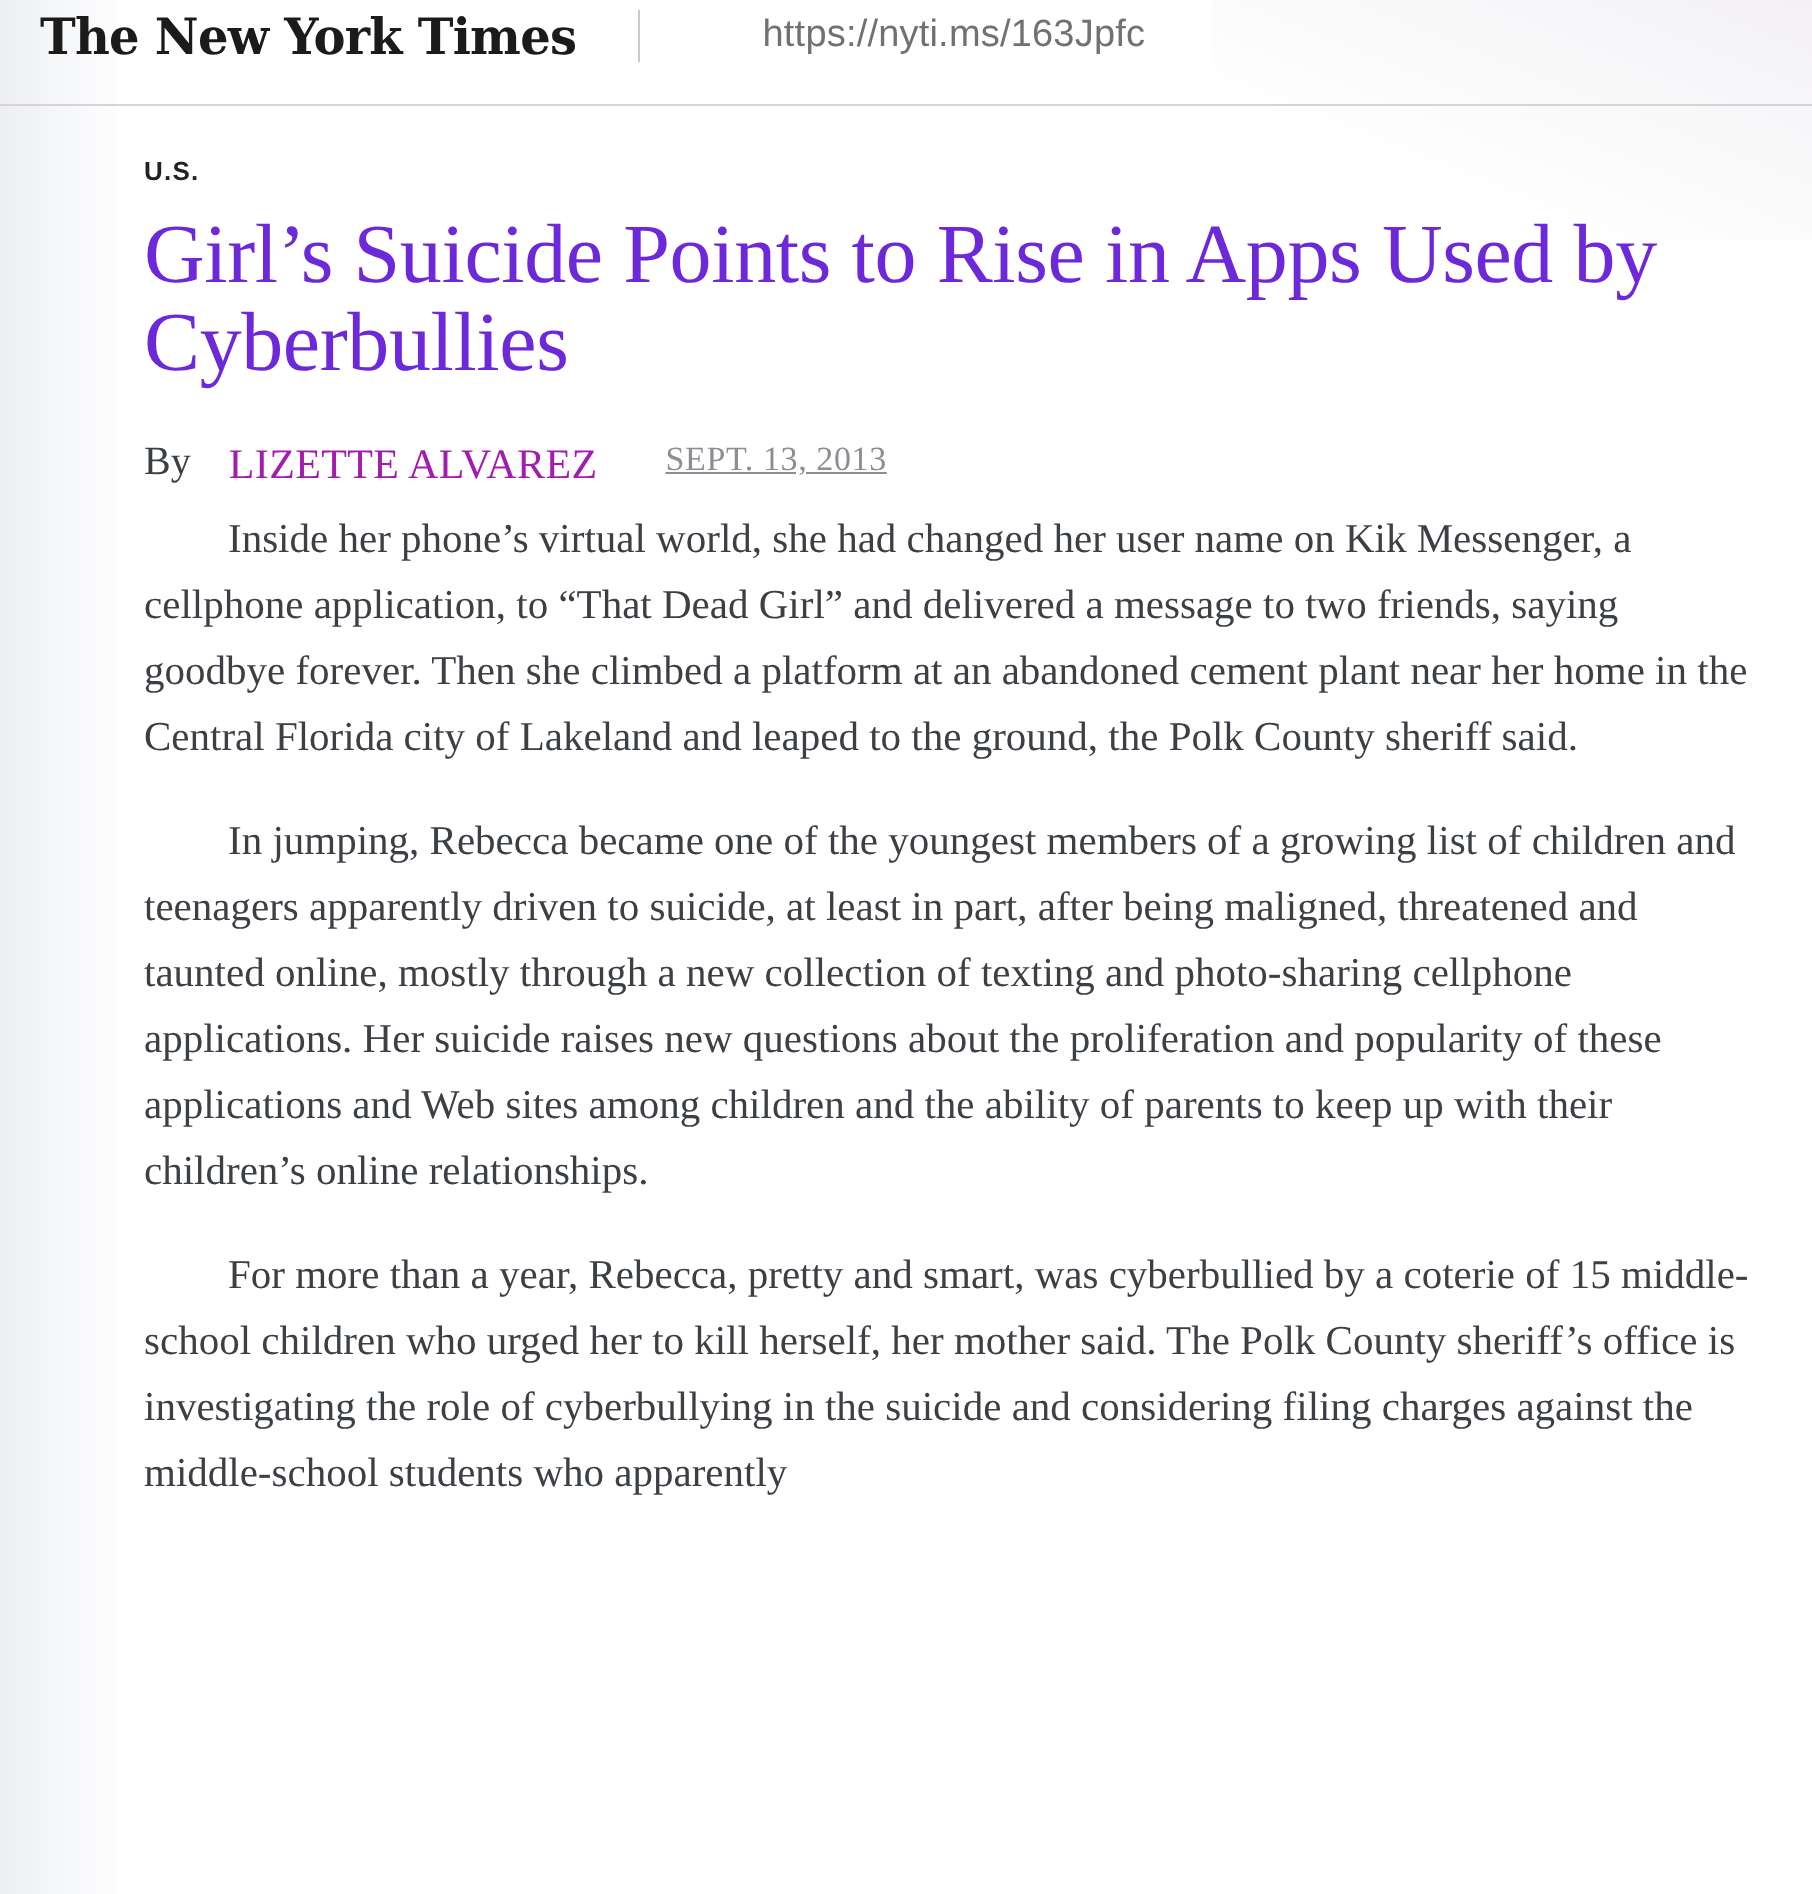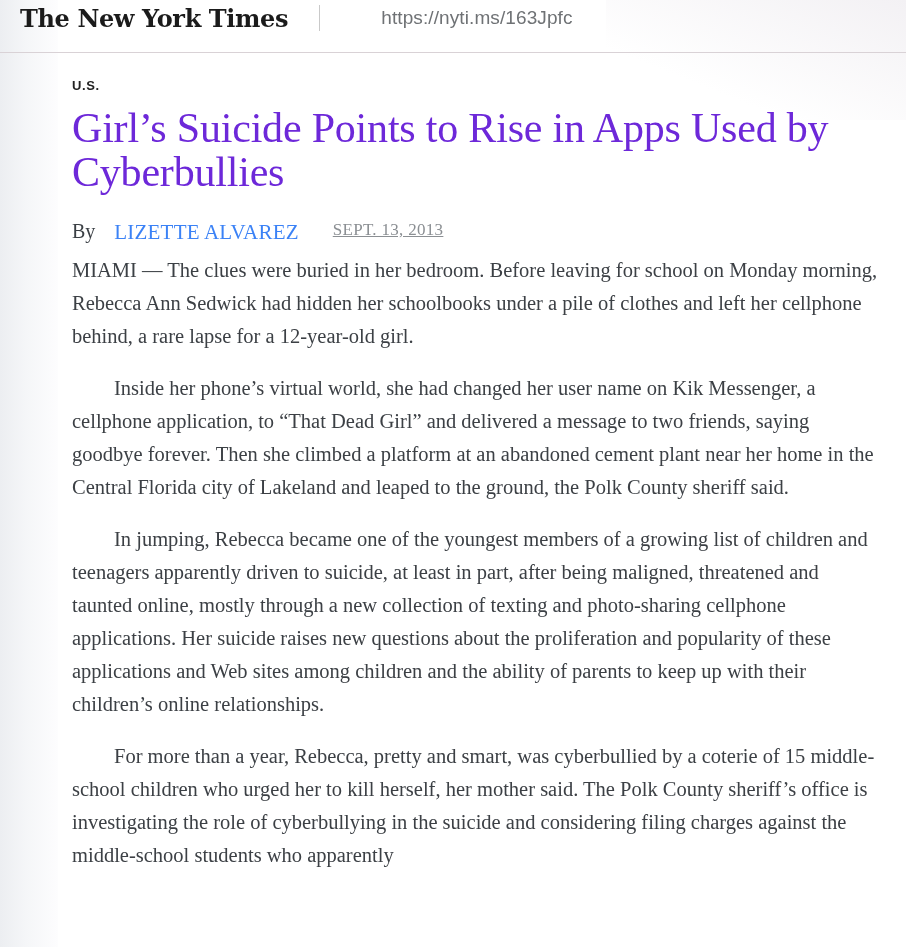--- a/index.html
+++ b/index.html
@@ -117,21 +117,21 @@
     align-items: flex-start;
     white-space: nowrap;
     gap: 12px;
   }
   .byline-by {
     font-size: 20px;
     color: #3a3f44;
   }
   .byline-author {
     font-size: 21px;
-    color: #3b82f6;
+    color: #a21caf;
     letter-spacing: 0.2px;
     margin-left: 7px;
   }
   .byline-date {
     font-size: 17px;
     color: #8b8f93;
     letter-spacing: 0.3px;
     margin-left: 22px;
     text-decoration: underline;
   }
@@ -173,20 +173,19 @@
 
     <h1 class="headline">Girl’s Suicide Points to Rise in Apps Used by Cyberbullies</h1>
 
     <div class="byline-row">
       <span class="byline-by">By</span>
       <span class="byline-author">LIZETTE ALVAREZ</span>
       <span class="byline-date">SEPT. 13, 2013</span>
     </div>
 
     <div class="body-copy">
-      <p class="para lead">MIAMI — The clues were buried in her bedroom. Before leaving for school on Monday morning, Rebecca Ann Sedwick had hidden her schoolbooks under a pile of clothes and left her cellphone behind, a rare lapse for a 12-year-old girl.</p>
       <p class="para">Inside her phone’s virtual world, she had changed her user name on Kik Messenger, a cellphone application, to “That Dead Girl” and delivered a message to two friends, saying goodbye forever. Then she climbed a platform at an abandoned cement plant near her home in the Central Florida city of Lakeland and leaped to the ground, the Polk County sheriff said.</p>
       <p class="para">In jumping, Rebecca became one of the youngest members of a growing list of children and teenagers apparently driven to suicide, at least in part, after being maligned, threatened and taunted online, mostly through a new collection of texting and photo-sharing cellphone applications. Her suicide raises new questions about the proliferation and popularity of these applications and Web sites among children and the ability of parents to keep up with their children’s online relationships.</p>
       <p class="para">For more than a year, Rebecca, pretty and smart, was cyberbullied by a coterie of 15 middle-school children who urged her to kill herself, her mother said. The Polk County sheriff’s office is investigating the role of cyberbullying in the suicide and considering filing charges against the middle-school students who apparently</p>
     </div>
 
   </div>
 </div>
 
 </body></html>

